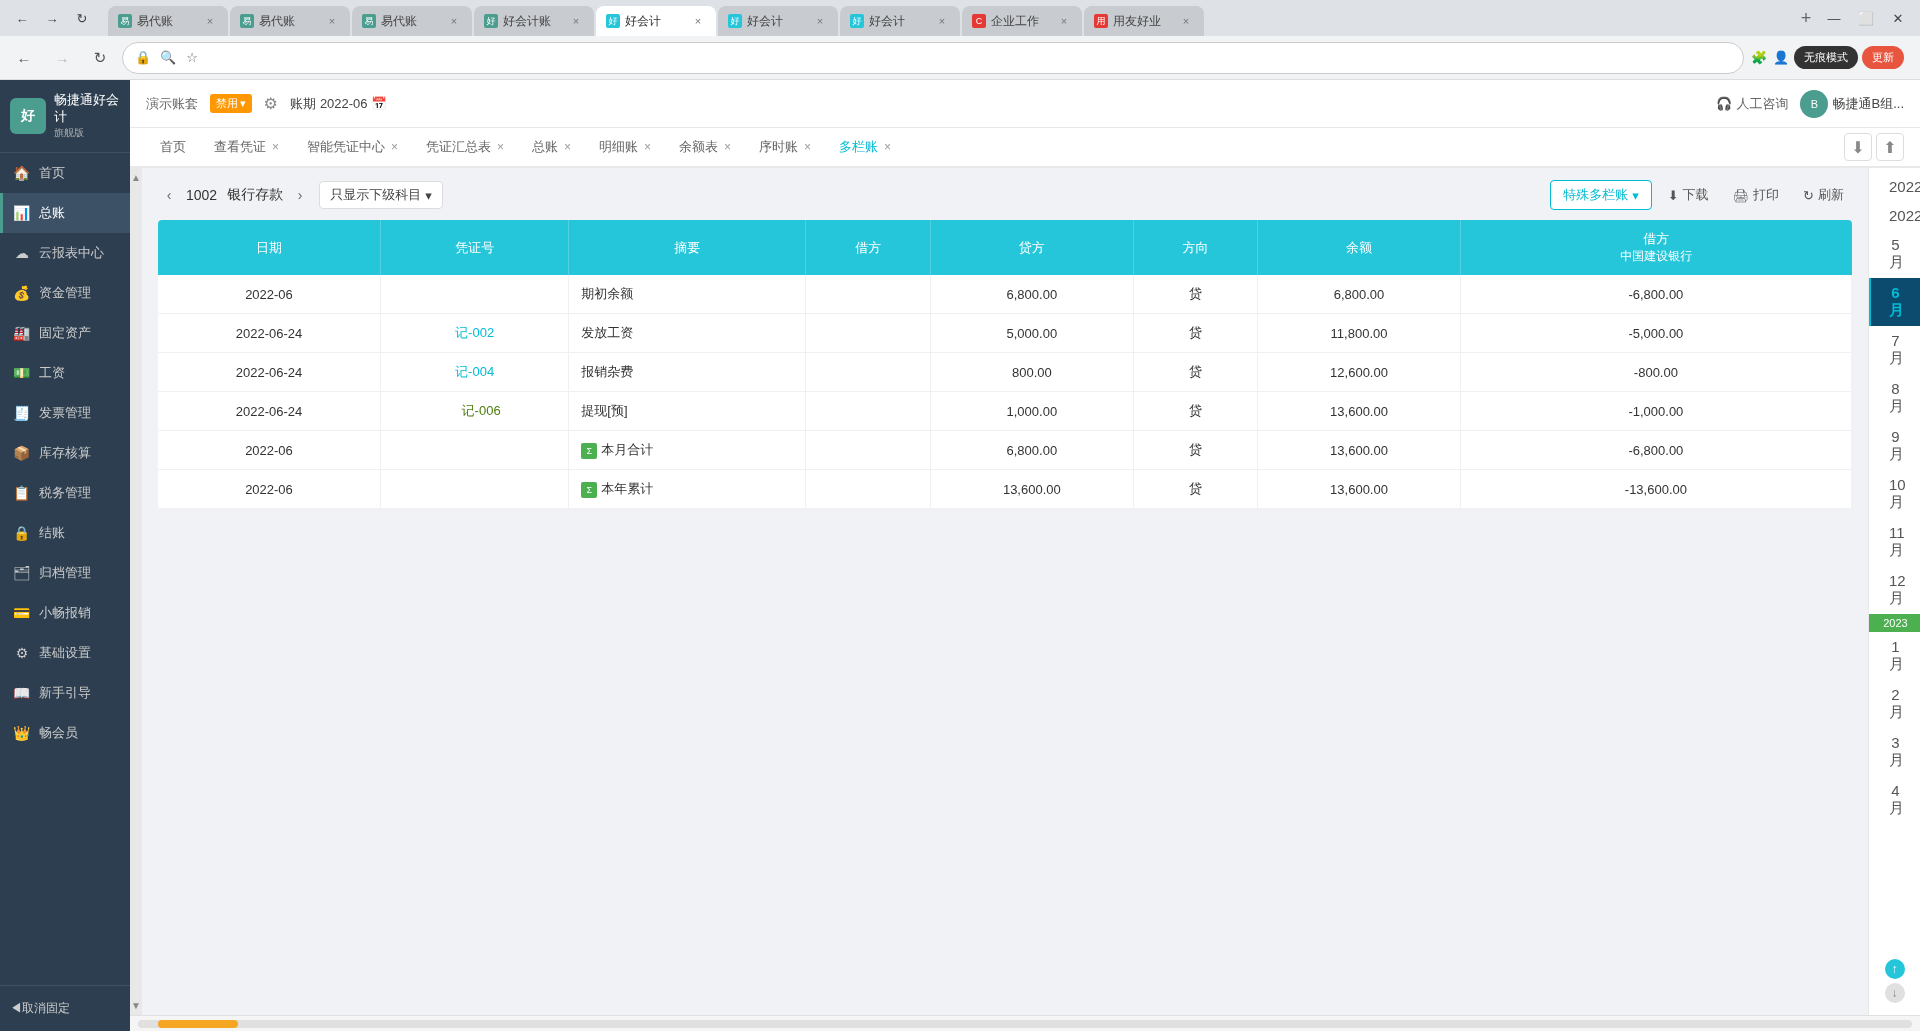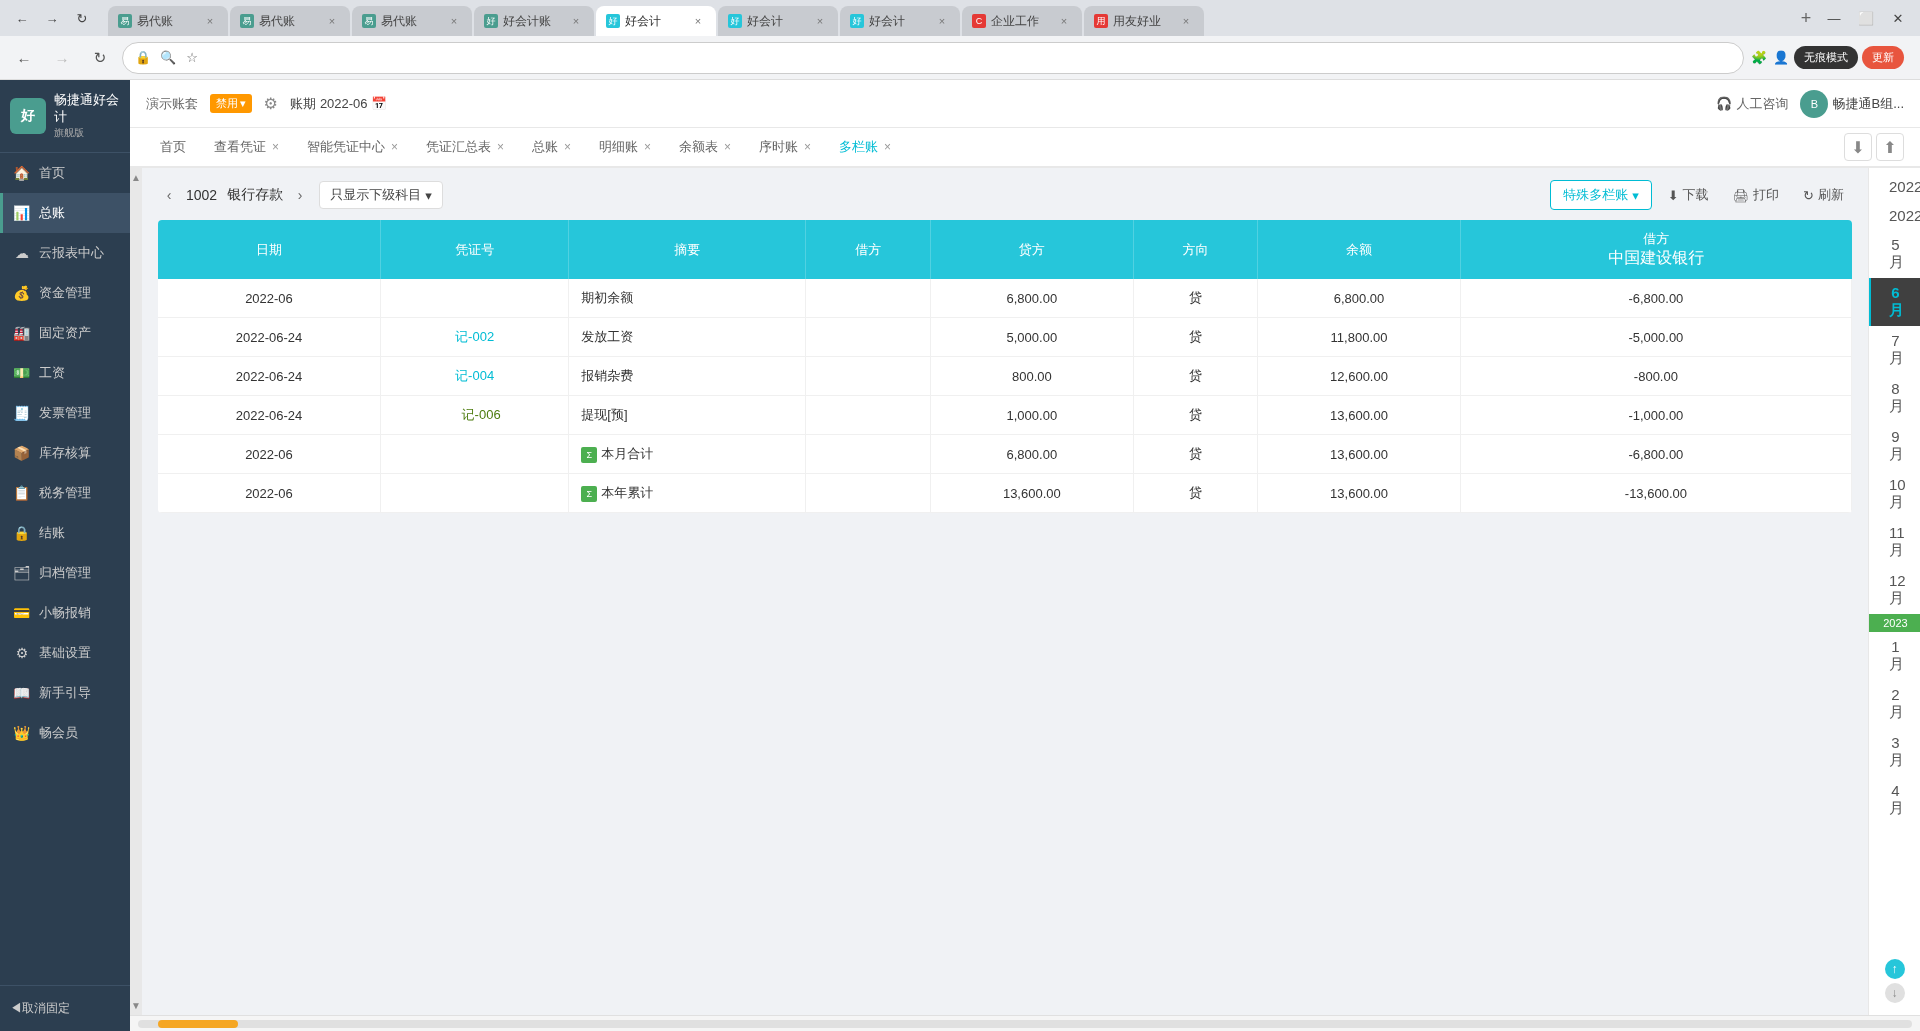--- a/index.html
+++ b/index.html
@@ -82,21 +82,21 @@
     .ledger-table thead th { color: #fff; padding: 10px 12px; text-align: center; font-weight: 500; font-size: 13px; border-right: 1px solid rgba(255,255,255,0.2); white-space: nowrap; }
     .ledger-table thead th:last-child { border-right: none; }
     .ledger-table tbody tr { border-bottom: 1px solid #f0f0f0; }
     .ledger-table tbody td { padding: 10px 12px; color: #333; font-size: 13px; text-align: center; border-right: 1px solid #f0f0f0; white-space: nowrap; }
     .ledger-table tbody td.right { }
     .summary-icon { width: 16px; height: 16px; background: #4caf50; border-radius: 2px; display: inline-flex; align-items: center; justify-content: center; color: #fff; font-size: 9px; margin-right: 4px; }
 
     
     .date-panel { width: 52px; background: #fff; border-left: 1px solid #e8e8e8; display: flex; flex-direction: column; align-items: center; padding: 4px 0; overflow-y: auto; flex-shrink: 0; }
     .date-entry { width: 100%; text-align: center; padding: 6px 18px; font-size: 15px; color: #555; cursor: pointer; border-left: 2px solid transparent; }
-    .date-entry.active { background: #404040; color: #00bcd4; border-left-color: #00bcd4; font-weight: bold; }
+    .date-entry.active { background: #0c4a6e; color: #00bcd4; border-left-color: #00bcd4; font-weight: bold; }
     .date-entry.year-marker { background: #4caf50; color: #fff; font-size: 11px; padding: 3px 2px; }
 
     
     .left-scroll { width: 12px; background: #e8e8e8; display: flex; flex-direction: column; align-items: center; flex-shrink: 0; }
     .scroll-up { cursor: pointer; font-size: 10px; color: #888; padding: 4px; }
     .scroll-down { cursor: pointer; font-size: 10px; color: #888; padding: 4px; margin-top: auto; }
 
     
     .bottom-bar { height: 16px; background: #f5f5f5; border-top: 1px solid #e0e0e0; display: flex; align-items: center; }
     .h-scrollbar { flex: 1; height: 8px; background: #e0e0e0; border-radius: 4px; margin: 0 8px; position: relative; }
@@ -349,21 +349,21 @@
             <tr>
               <th>日期</th>
               <th>凭证号</th>
               <th>摘要</th>
               <th>借方</th>
               <th>贷方</th>
               <th>方向</th>
               <th>余额</th>
               <th style="min-width:160px;">
                 <div>借方</div>
-                <div style="font-size:16px;font-weight:400;">中国建设银行</div>
+                <div style="font-size:12px;font-weight:400;">中国建设银行</div>
               </th>
             </tr>
           </thead>
           <tbody id="ledger-tbody">
           <tr>
       <td>2022-06</td>
       <td></td>
       <td style="text-align:left;">期初余额</td>
       <td class="right"></td>
       <td class="right">6,800.00</td>

